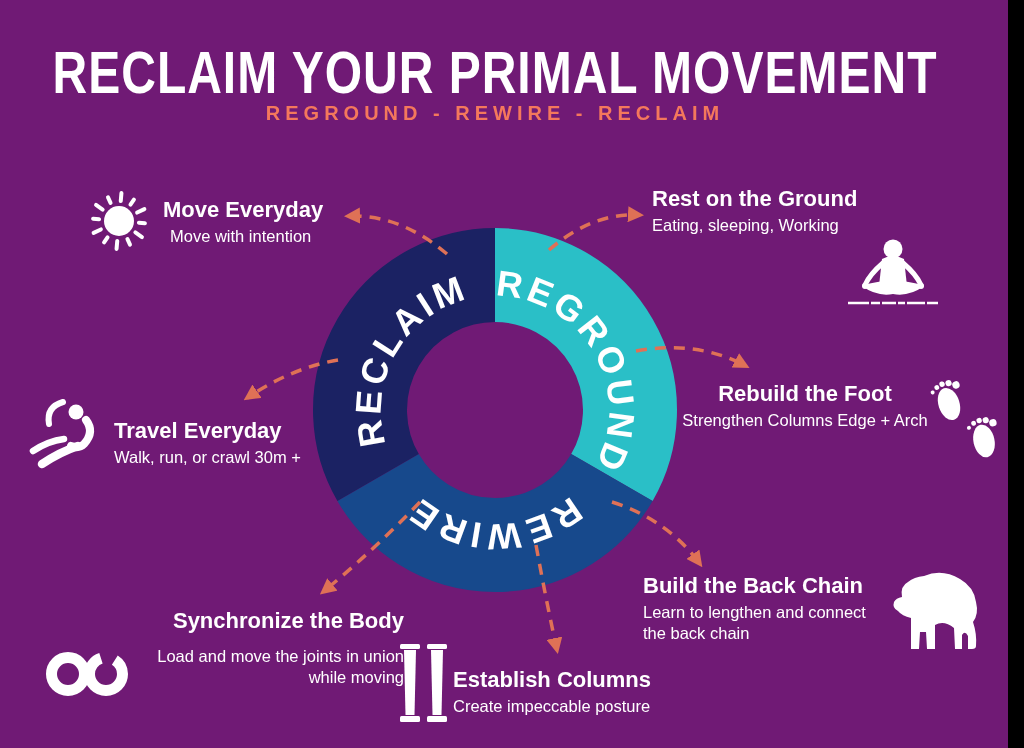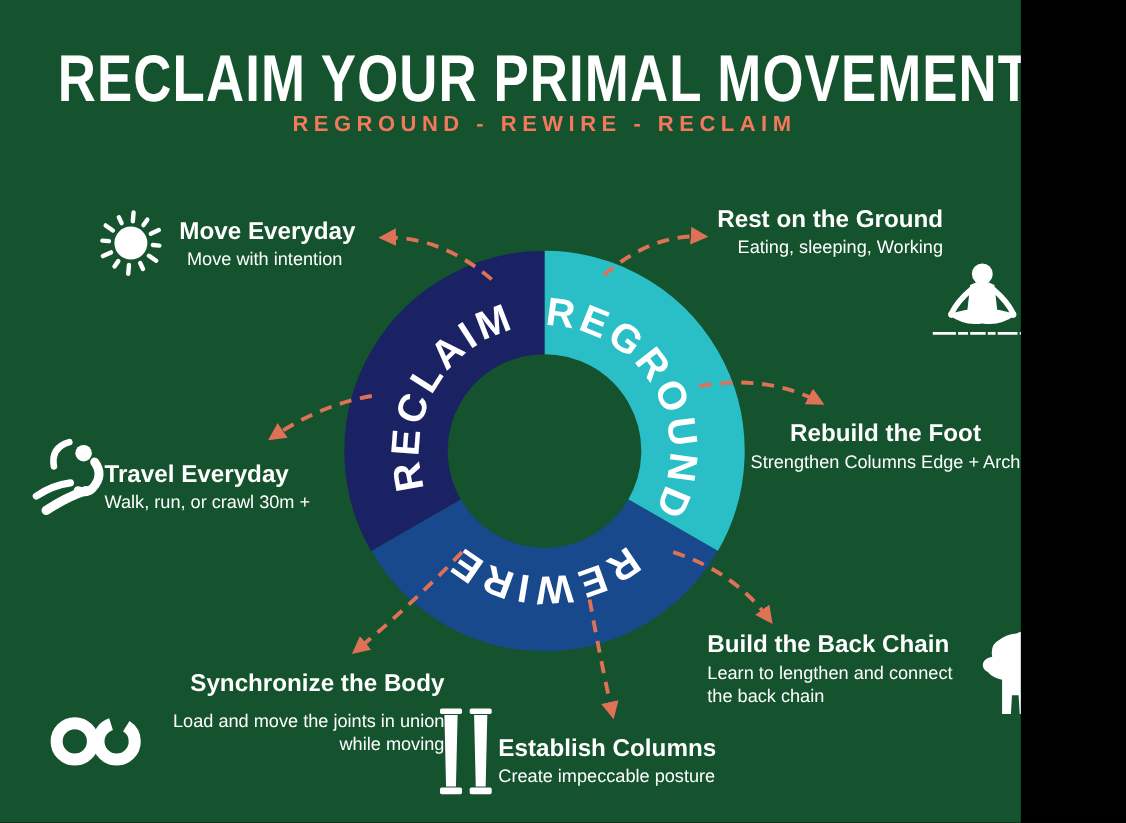--- a/index.html
+++ b/index.html
@@ -1,38 +1,38 @@
 <!DOCTYPE html>
 <html><head>
 <meta charset="utf-8">
 <style>
   html,body{margin:0;padding:0;background:#000;}
   #canvas{
-    position:relative;width:928px;height:748px;background:#14532d;overflow:hidden;
+    position:relative;width:1008px;height:748px;background:#701a75;overflow:hidden;
     font-family:"Liberation Sans","DejaVu Sans",sans-serif;color:#fff;
   }
   #wheel-layer{position:absolute;left:0;top:0;}
   .page-title{
     position:absolute;left:0;top:38px;width:990px;text-align:center;
     font-size:48px;font-weight:700;letter-spacing:1px;color:#fff;
     transform:scaleY(1.25);transform-origin:center top;white-space:nowrap;
   }
   .page-subtitle{
     position:absolute;left:0;top:102px;width:990px;text-align:center;
     font-size:20px;font-weight:700;letter-spacing:5px;color:#f4785c;
     white-space:nowrap;
   }
   .callout{position:absolute;}
   .callout .c-title{font-size:22px;font-weight:700;color:#fff;line-height:1.15;}
   .callout .c-sub{font-size:16.5px;font-weight:400;color:#fff;line-height:1.28;margin-top:4px;}
   #co-move{left:163px;top:197px;}
   #co-move .c-sub{margin-left:7px;}
-  #co-rest{left:652px;top:186px;text-align:right;}
+  #co-rest{left:652px;top:186px;}
   #co-foot{left:680px;top:381px;width:250px;text-align:center;}
-  #co-travel{left:95px;top:418px;}
+  #co-travel{left:114px;top:418px;}
   #co-back{left:643px;top:573px;}
   #co-back .c-sub{width:238px;}
   #co-columns{left:453px;top:667px;}
   #co-sync{left:135px;top:608px;text-align:right;}
   #co-sync .c-sub{margin-top:13px;margin-left:7px;width:262px;}
   .wheel-label{font-family:"Liberation Sans","DejaVu Sans",sans-serif;font-size:36px;font-weight:700;letter-spacing:3.5px;fill:#fff;}
 </style>
 </head>
 <body>
 

